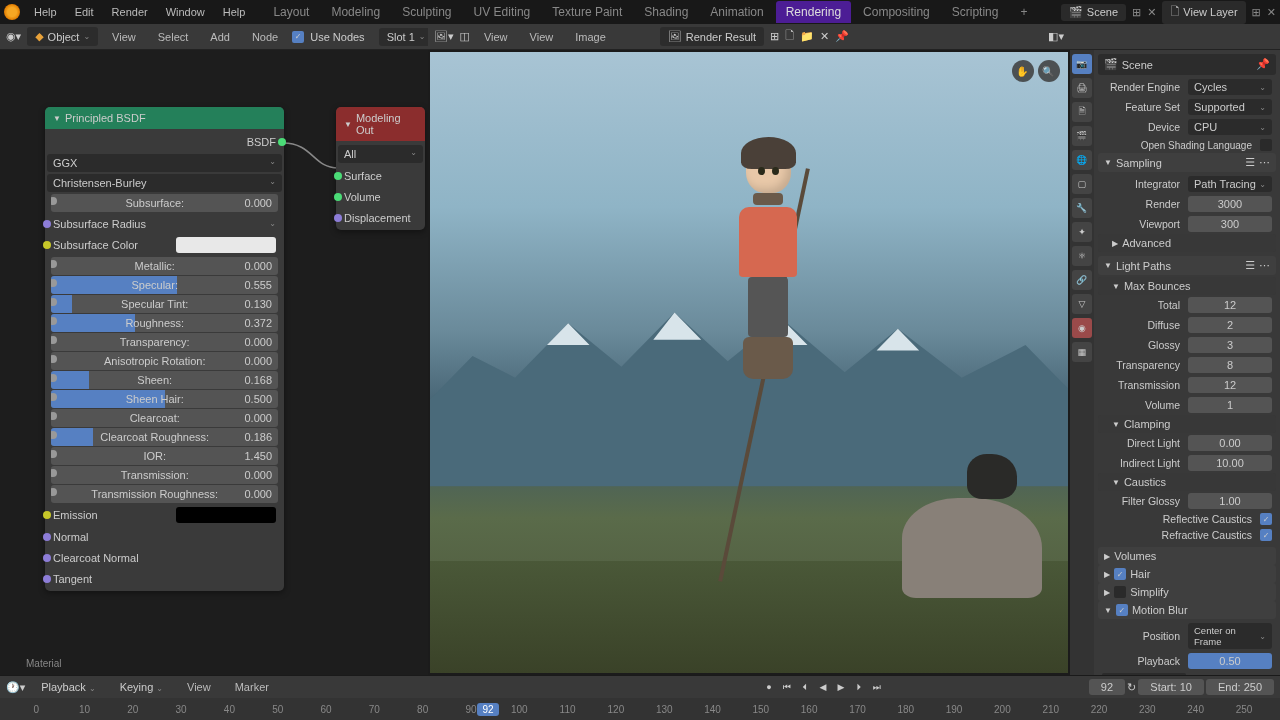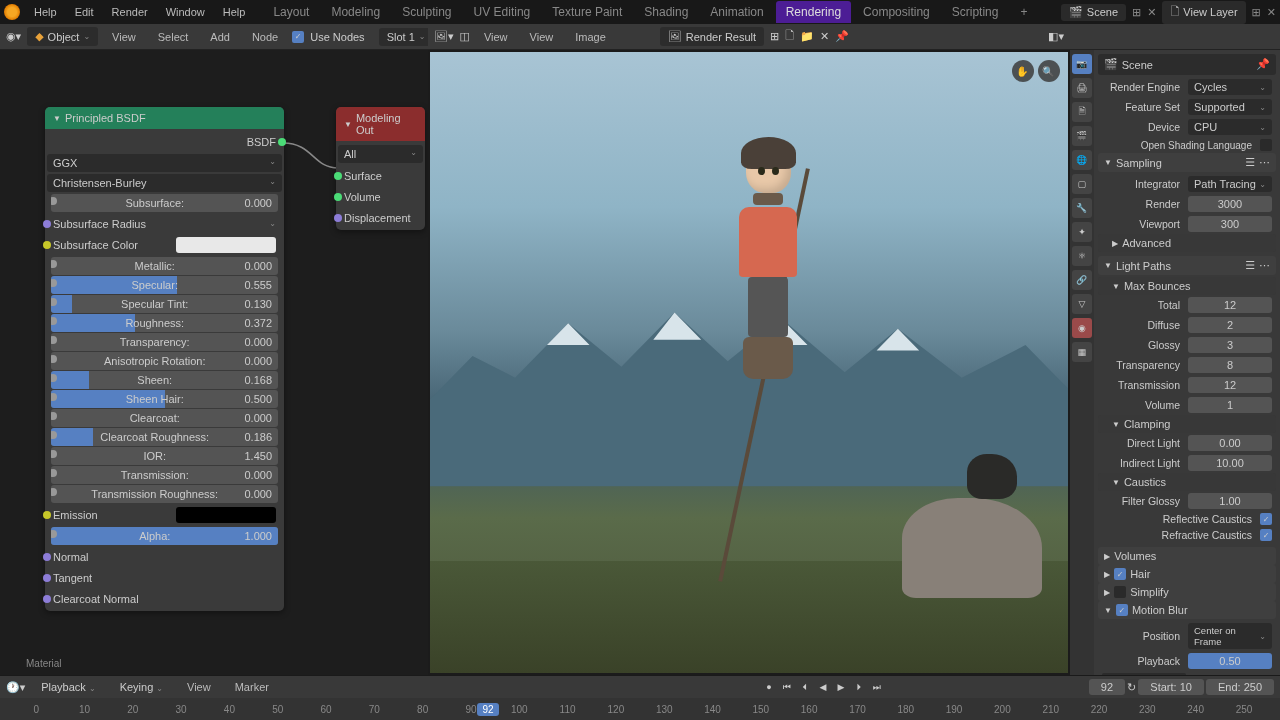--- a/index.html
+++ b/index.html
@@ -262,37 +262,31 @@
               <span class="node-socket sock-l sock-gray" style="left:-8px"></span>
               <div class="slider-fill" style="width:0%"></div>
               <span>Transmission Roughness:</span>
               <span>0.000</span>
             </div>
             <div class="node-row">
               <span class="node-socket sock-l sock-yellow"></span>
               <span>Emission</span>
               <span class="color-swatch" style="background:#000"></span>
             </div>
-            <div class="slider-row">
-              <span class="node-socket sock-l sock-gray" style="left:-8px"></span>
-              <div class="slider-fill" style="width:100%"></div>
-              <span>Alpha:</span>
-              <span>1.000</span>
-            </div>
             <div class="node-row">
               <span class="node-socket sock-l sock-purple"></span>
               <span>Normal</span>
             </div>
             <div class="node-row">
               <span class="node-socket sock-l sock-purple"></span>
+              <span>Clearcoat Normal</span>
+            </div>
+            <div class="node-row">
+              <span class="node-socket sock-l sock-purple"></span>
               <span>Tangent</span>
-            </div>
-            <div class="node-row">
-              <span class="node-socket sock-l sock-purple"></span>
-              <span>Clearcoat Normal</span>
             </div>
           </div>
       </div>
     </div>
     <div class="node node-out">
       <div class="node-header">
           <span class="tri">▼</span>
           <span>Modeling Out</span>
         </div>
       <div class="node-body">

